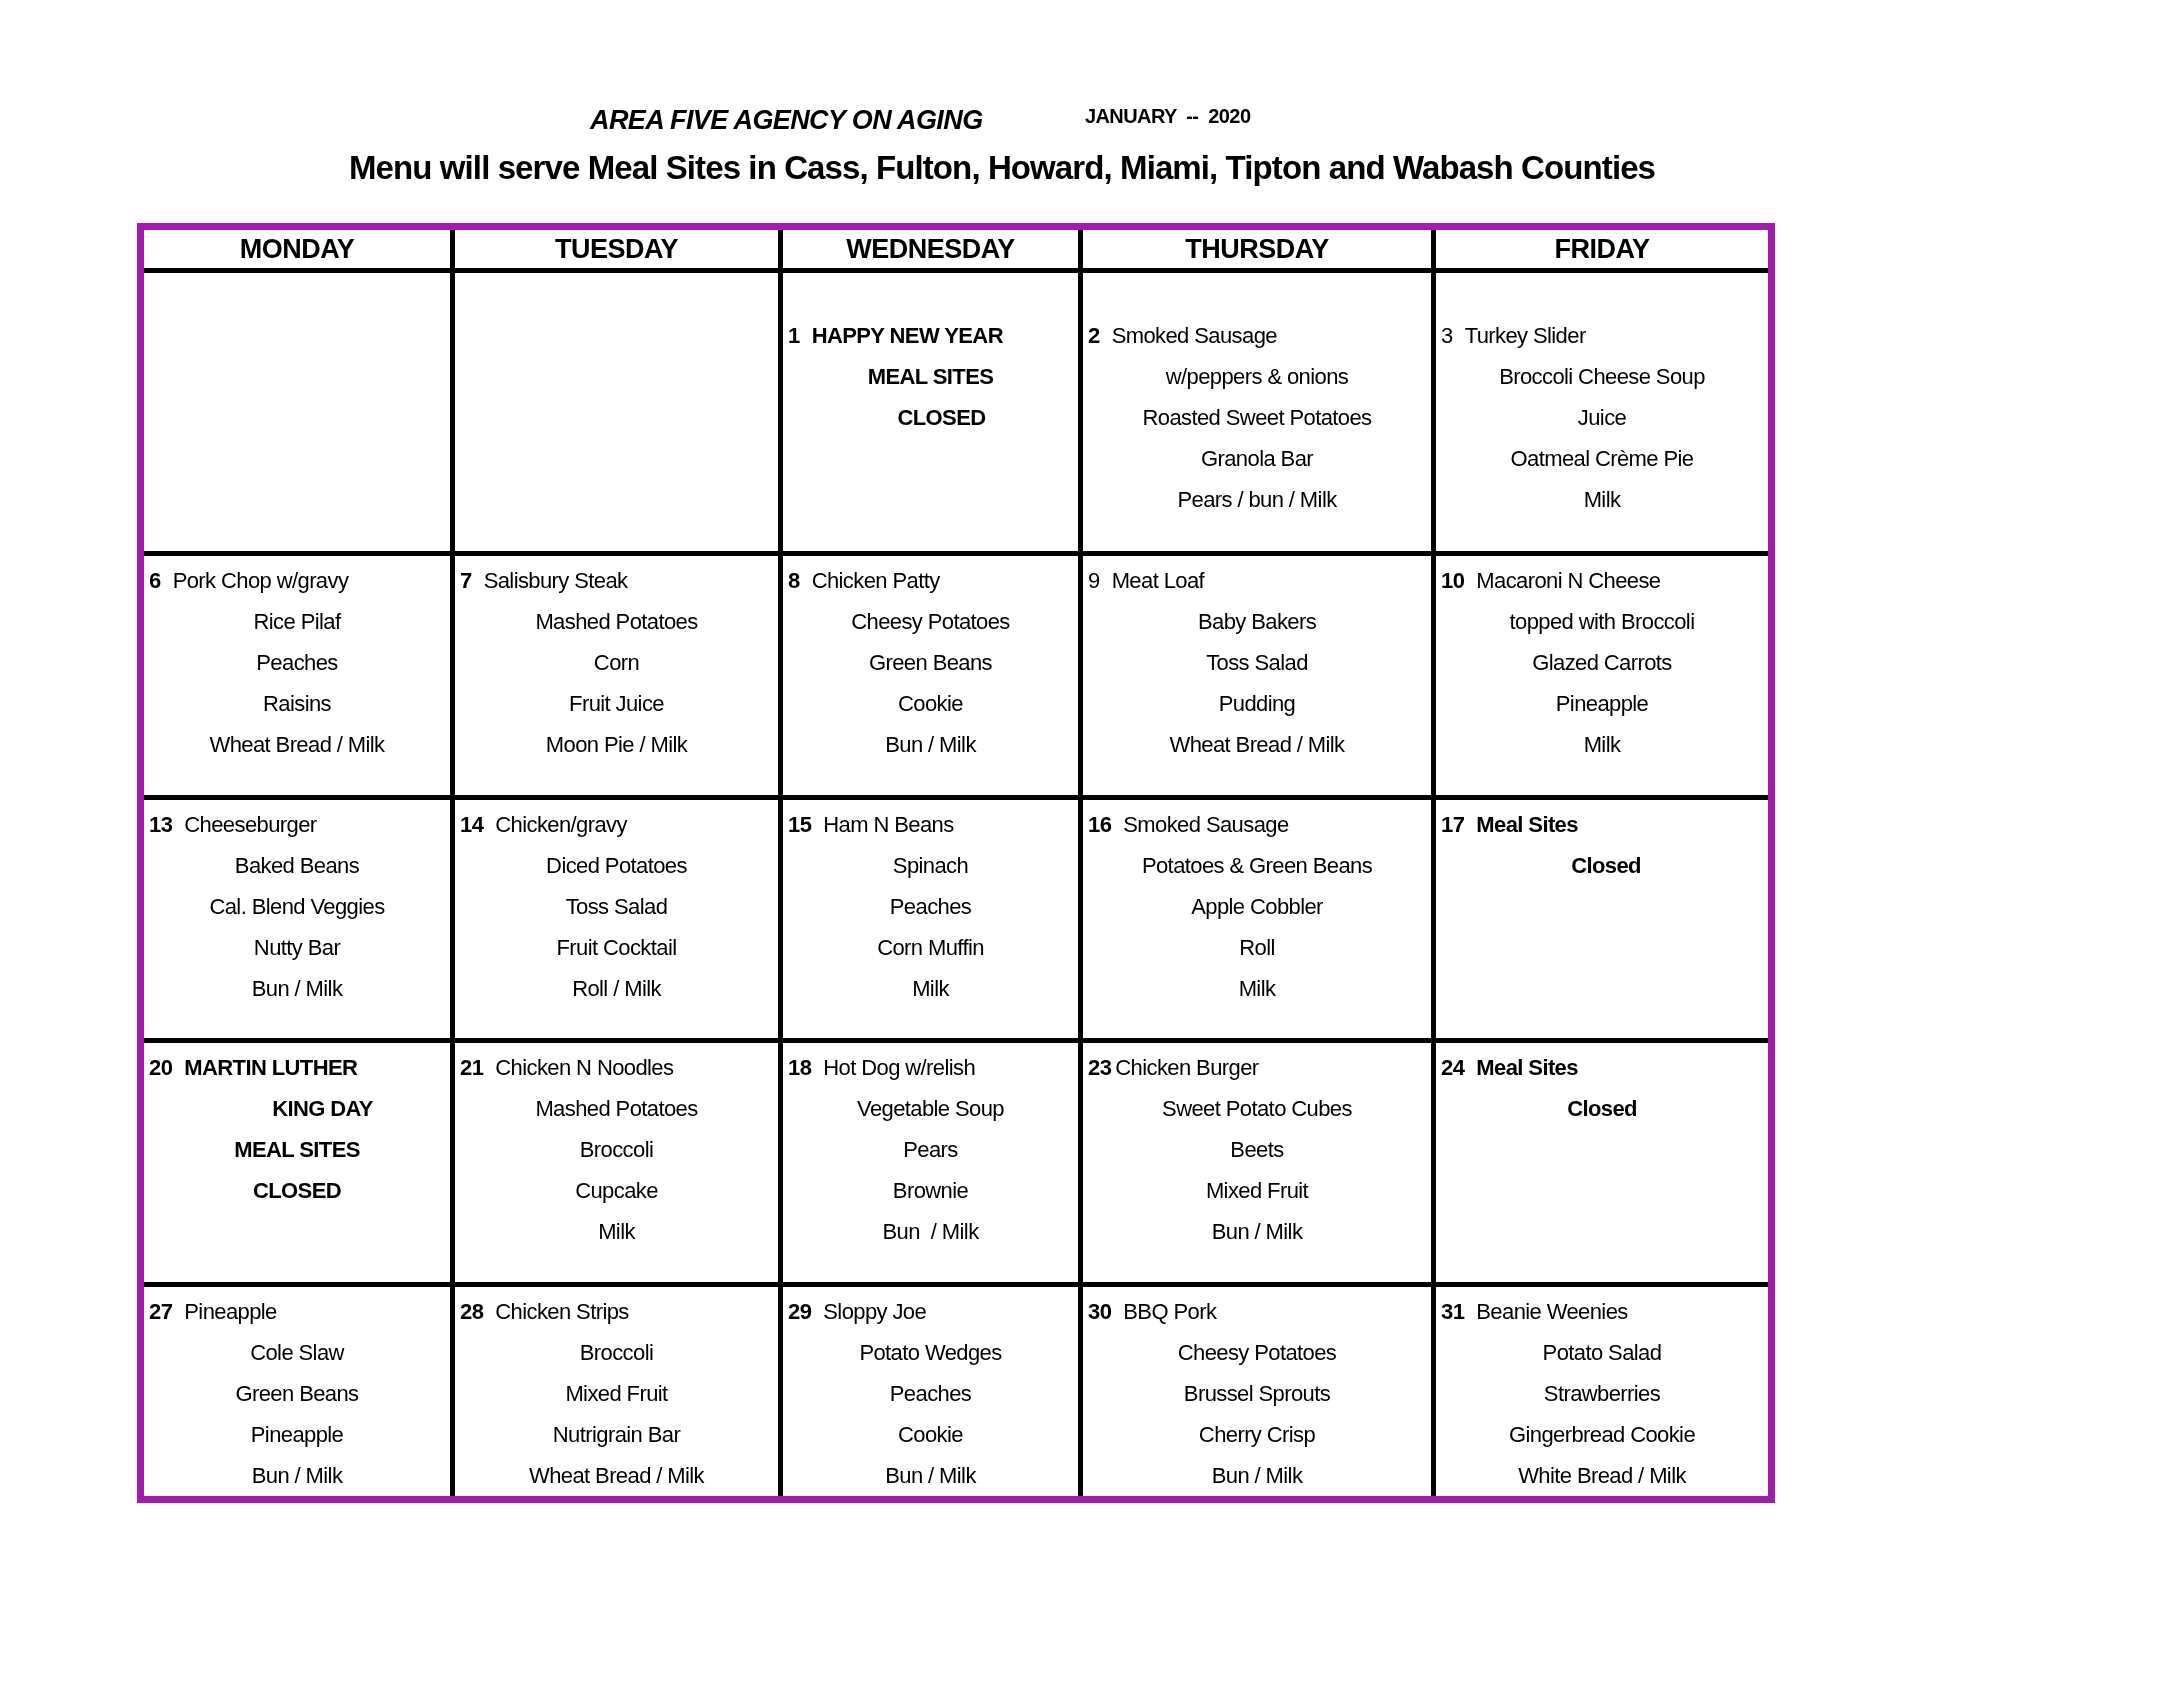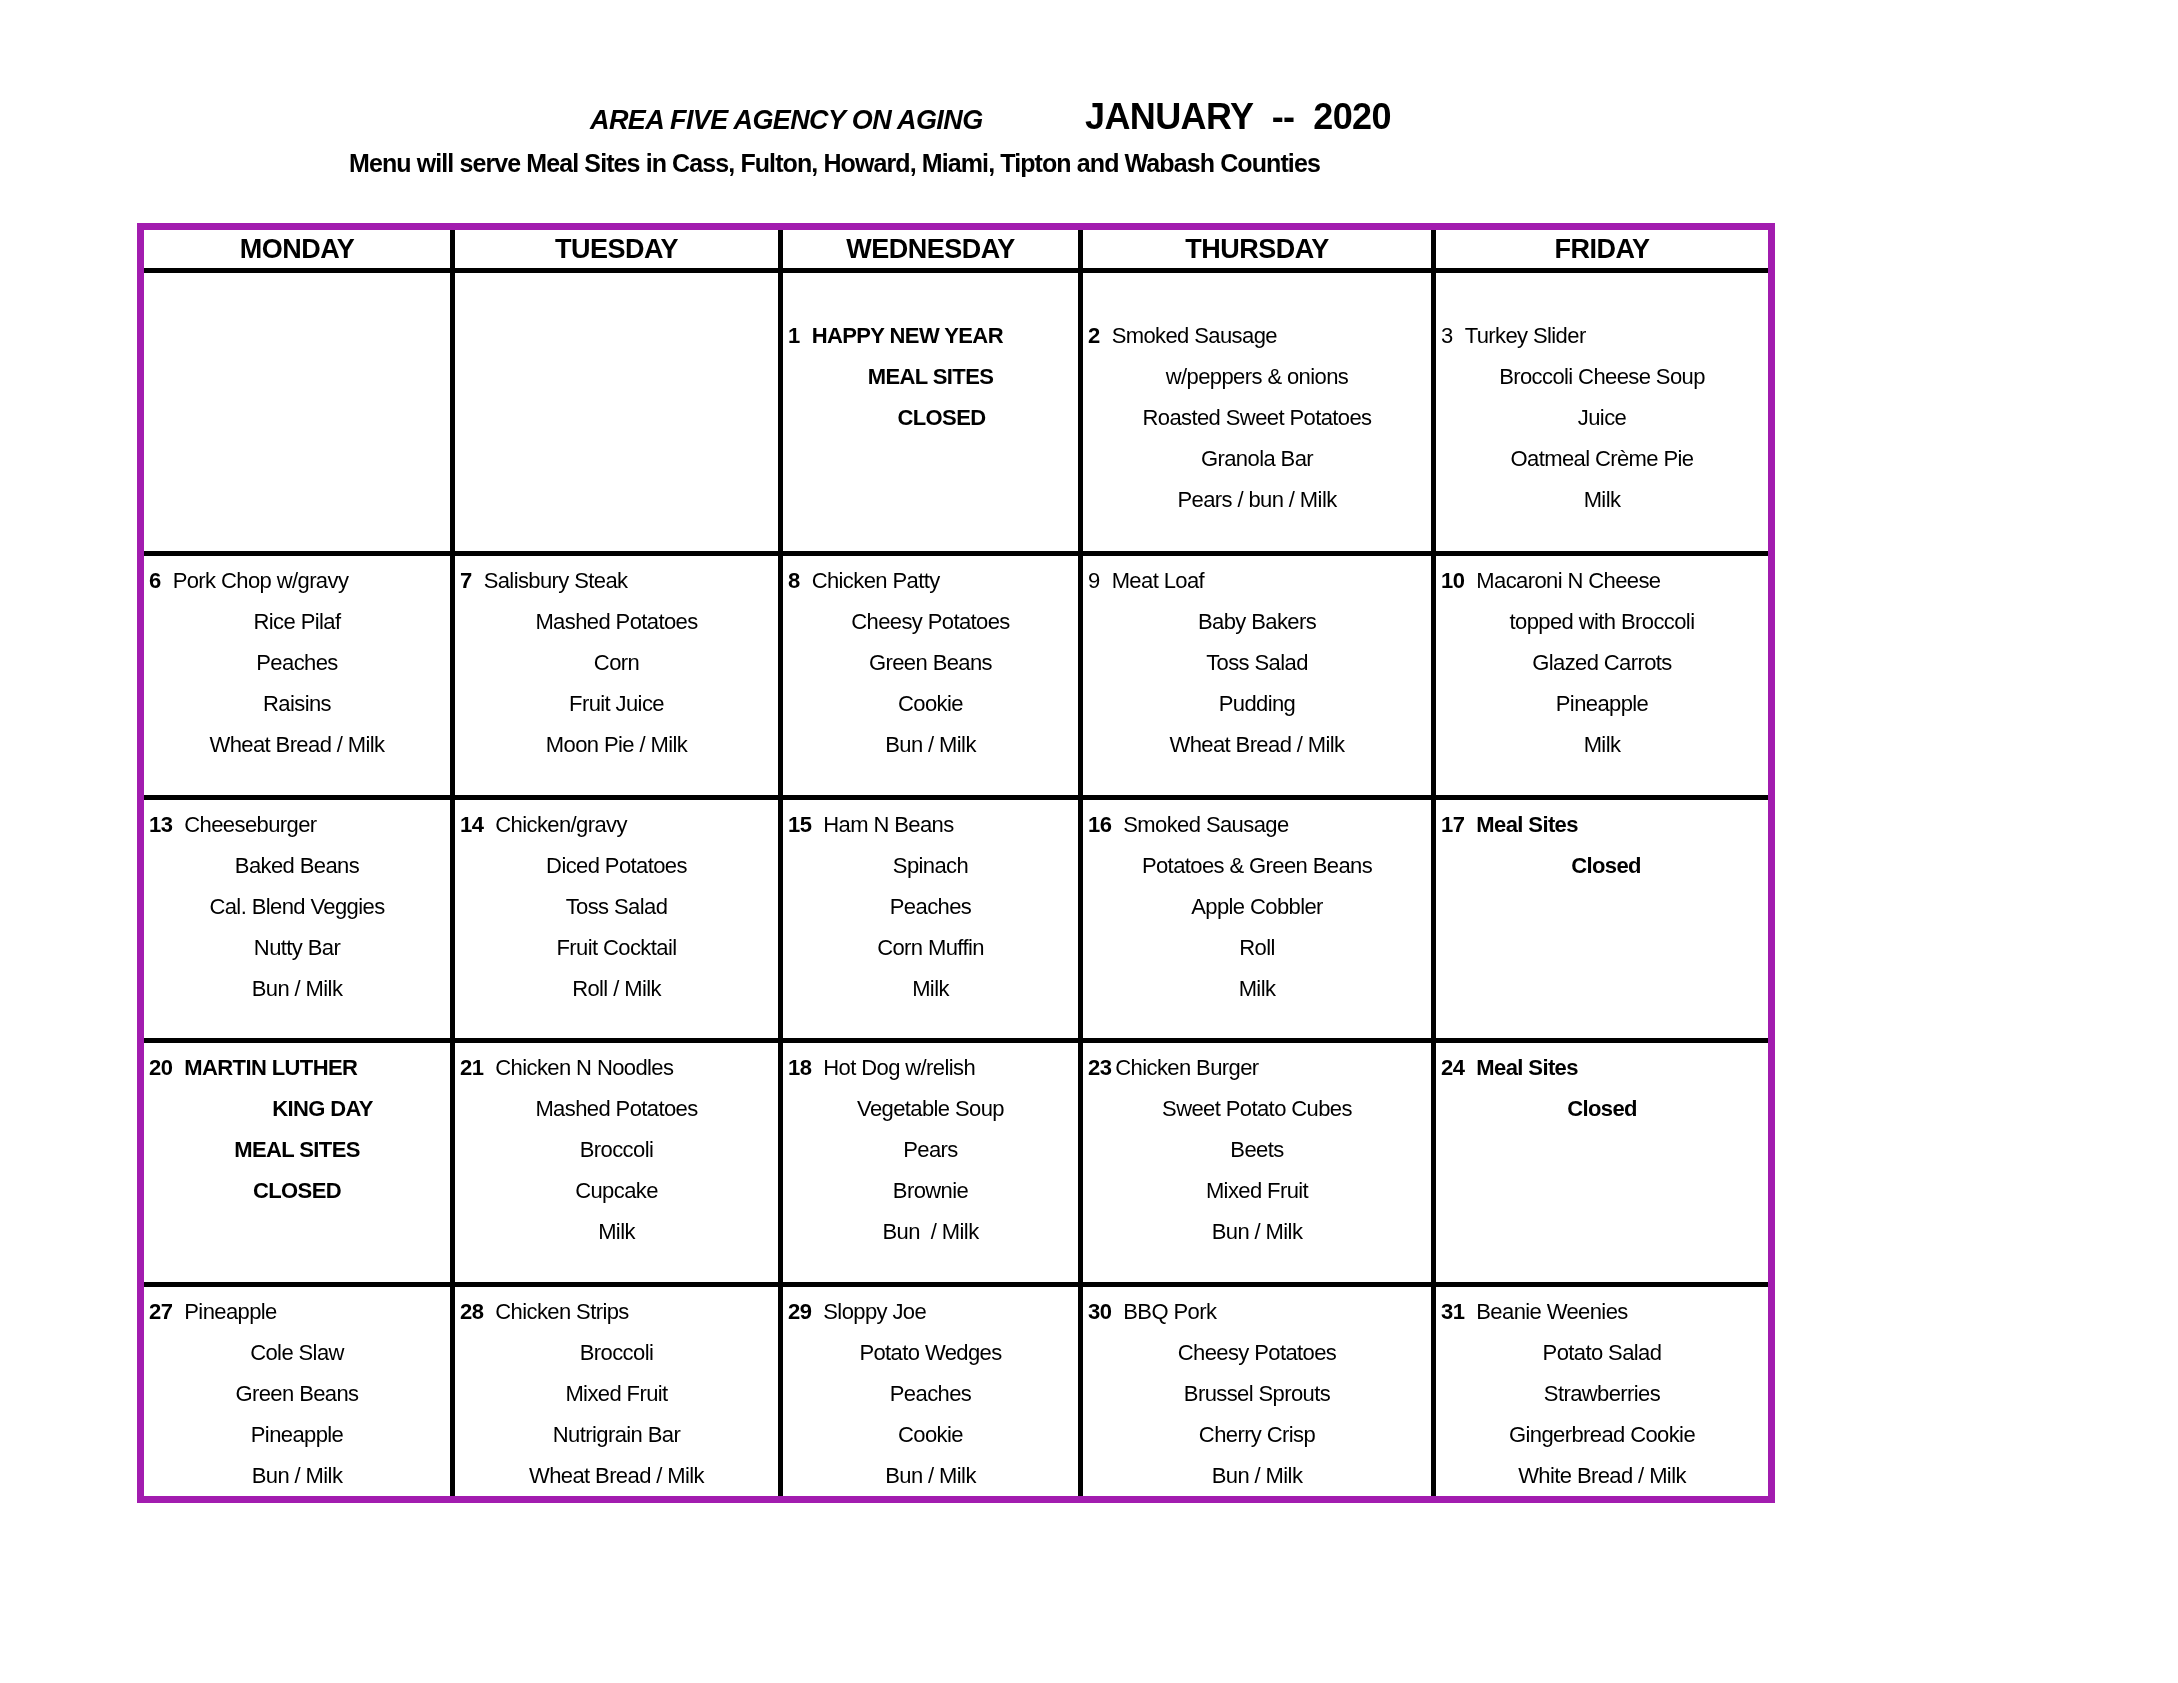--- a/index.html
+++ b/index.html
@@ -1,21 +1,21 @@
 <!DOCTYPE html>
 <html><head>
 <meta charset="utf-8">
 <style>
   html, body { margin:0; padding:0; background:#ffffff; }
   body { width:2178px; height:1683px; position:relative; overflow:hidden;
          font-family:"Liberation Sans", "DejaVu Sans", sans-serif; color:#000; }
   .title-line { position:absolute; font-weight:bold; white-space:pre; }
   #title-left { left:590px; top:105px; font-size:27px; letter-spacing:-0.6px;font-style:italic; }
-  #title-right { left:1085px; top:96px; font-size:36px; letter-spacing:-0.6px; }
-  #subtitle { left:349px; top:149px; font-size:25px; letter-spacing:-0.9px; }
+  #title-right { left:1085px; top:105px; font-size:20px; letter-spacing:-0.6px; }
+  #subtitle { left:349px; top:149px; font-size:33px; letter-spacing:-0.9px; }
   table.menu { position:absolute; left:137px; top:223px; width:1631px; height:1268px;
                border-collapse:collapse; table-layout:fixed; border:7px solid #a21caf; }
   table.menu th, table.menu td { border:5px solid #000; padding:0; vertical-align:top; }
   table.menu th { height:38px; font-size:27px; font-weight:bold; text-align:center;
                   vertical-align:middle; letter-spacing:-0.5px; }
   col.c1 { width:312px; } col.c2 { width:328px; } col.c3 { width:300px; }
   col.c4 { width:353px; } col.c5 { width:338px; }
   tr.r1 td { height:278px; } tr.r2 td { height:239px; } tr.r3 td { height:238px; }
   tr.r4 td { height:239px; } tr.r5 td { height:201px; }
   .cell { padding-top:4px; font-size:22px; letter-spacing:-0.6px; }

